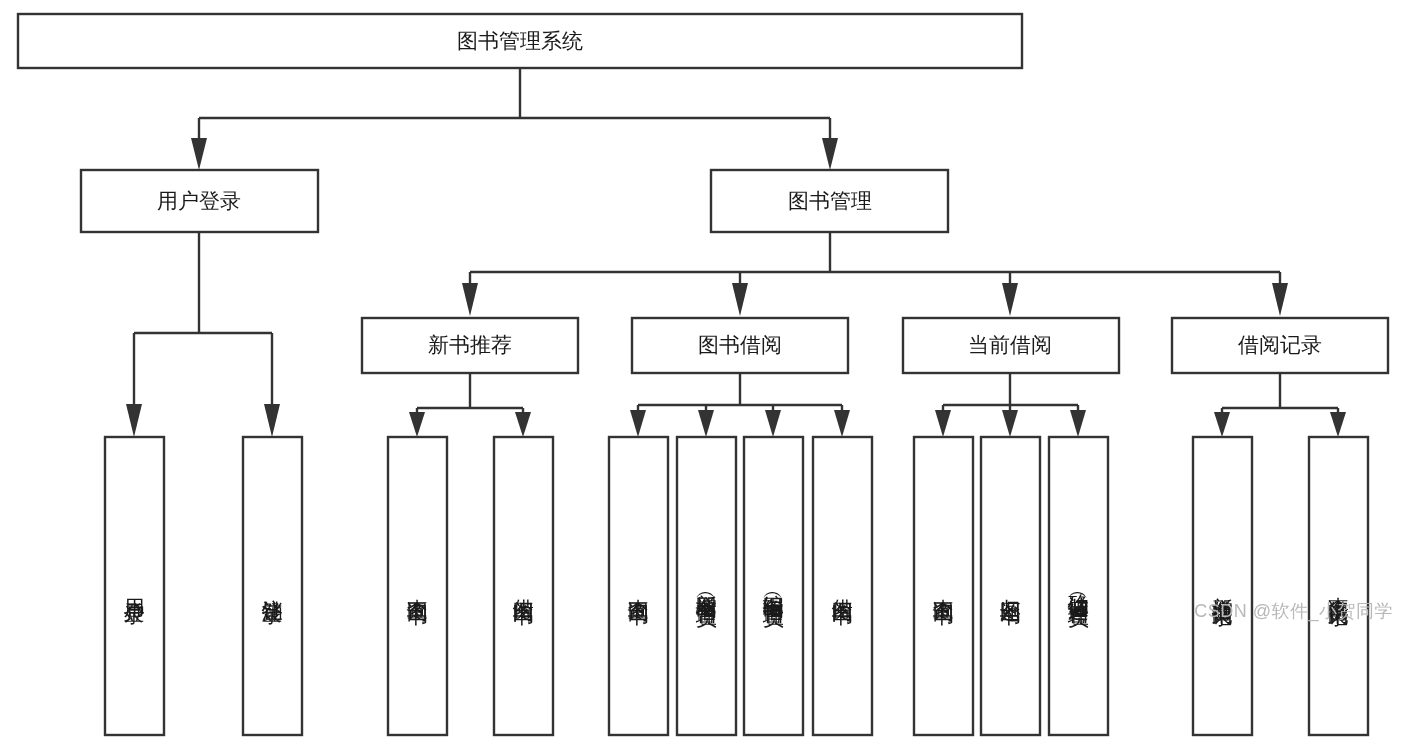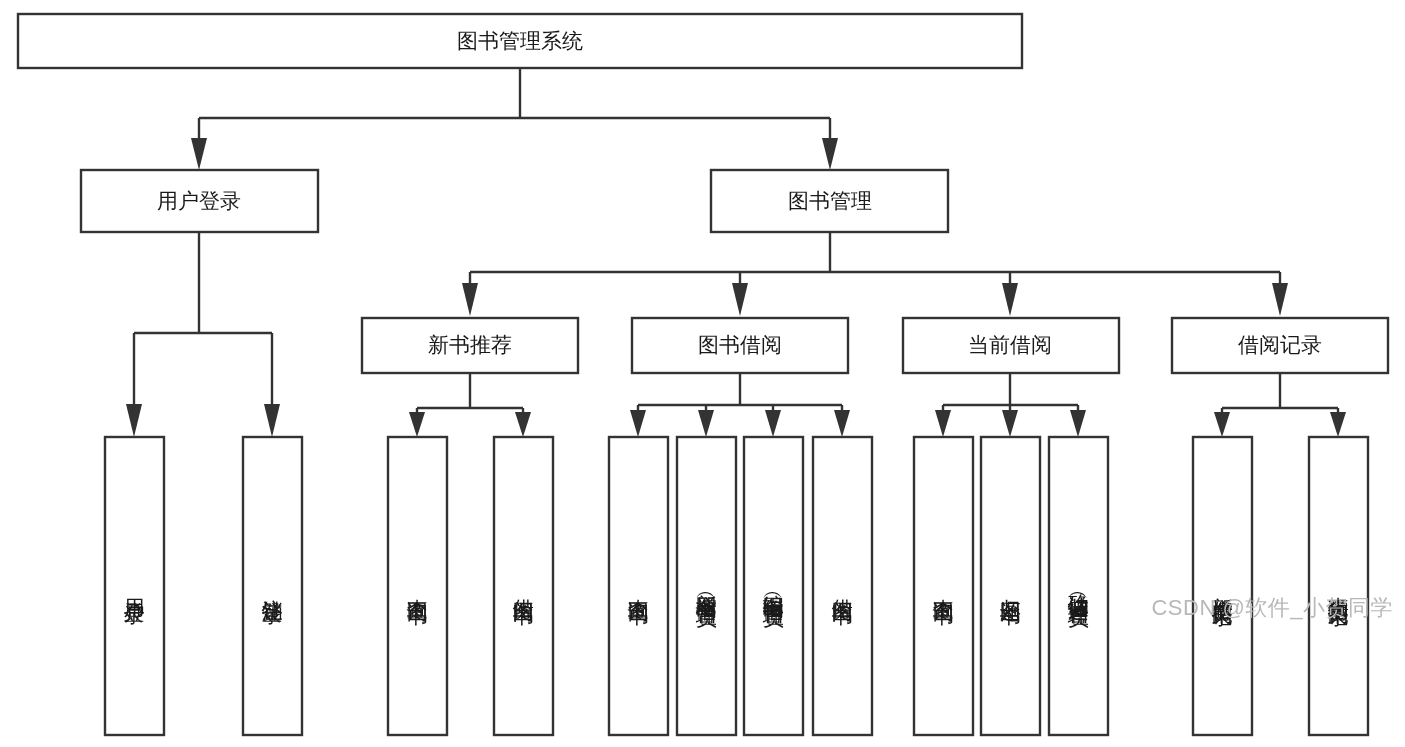--- a/index.html
+++ b/index.html
@@ -63,21 +63,21 @@
     justify-content: center;
     text-align: center;
     white-space: nowrap;
     pointer-events: none;
   }
   #watermark {
     position: absolute;
     right: 12px;
     bottom: 6px;
     font-family: "Liberation Sans", "DejaVu Sans", sans-serif;
-    font-size: 22px;
+    font-size: 18px;
     color: #b8b8b8;
     letter-spacing: 0.5px;
     white-space: nowrap;
   }
 </style>
 </head>
 <body>
 
 <div id="diagram-root">
 

